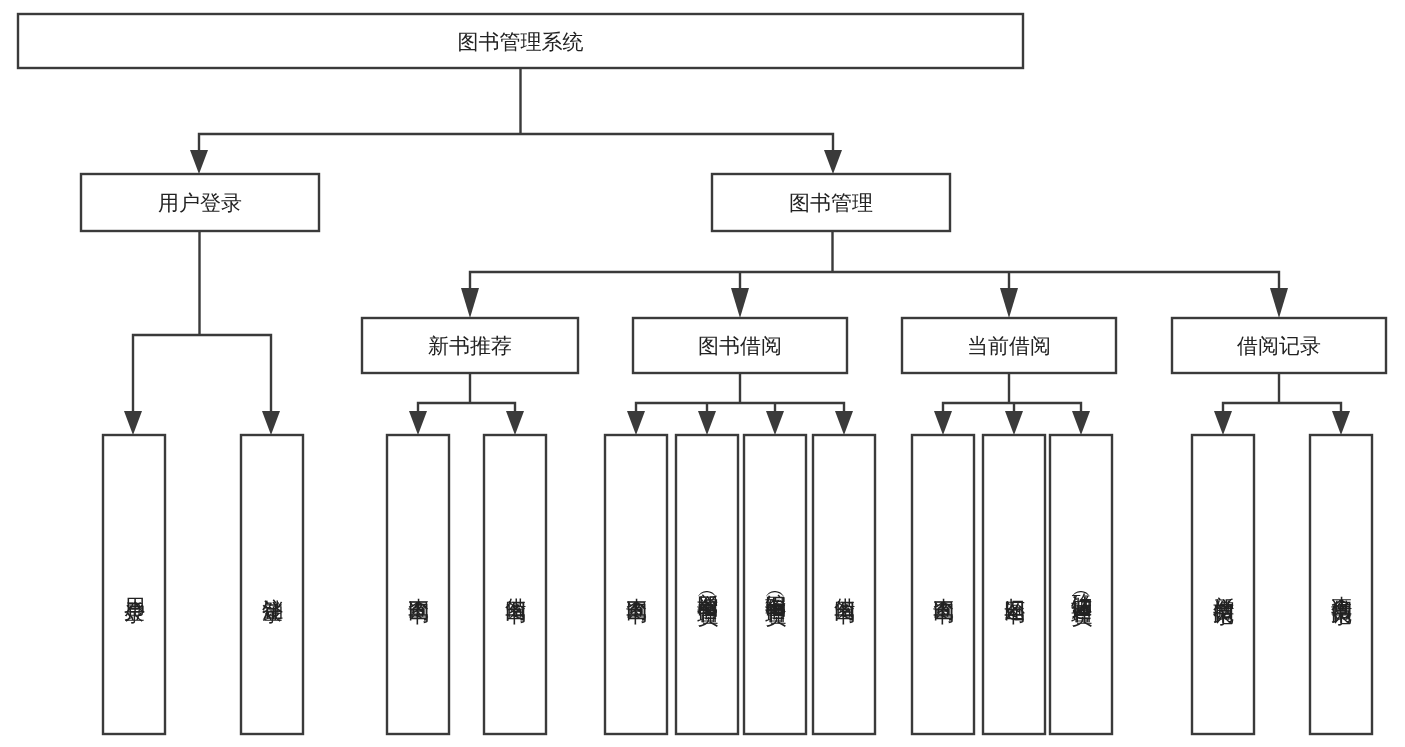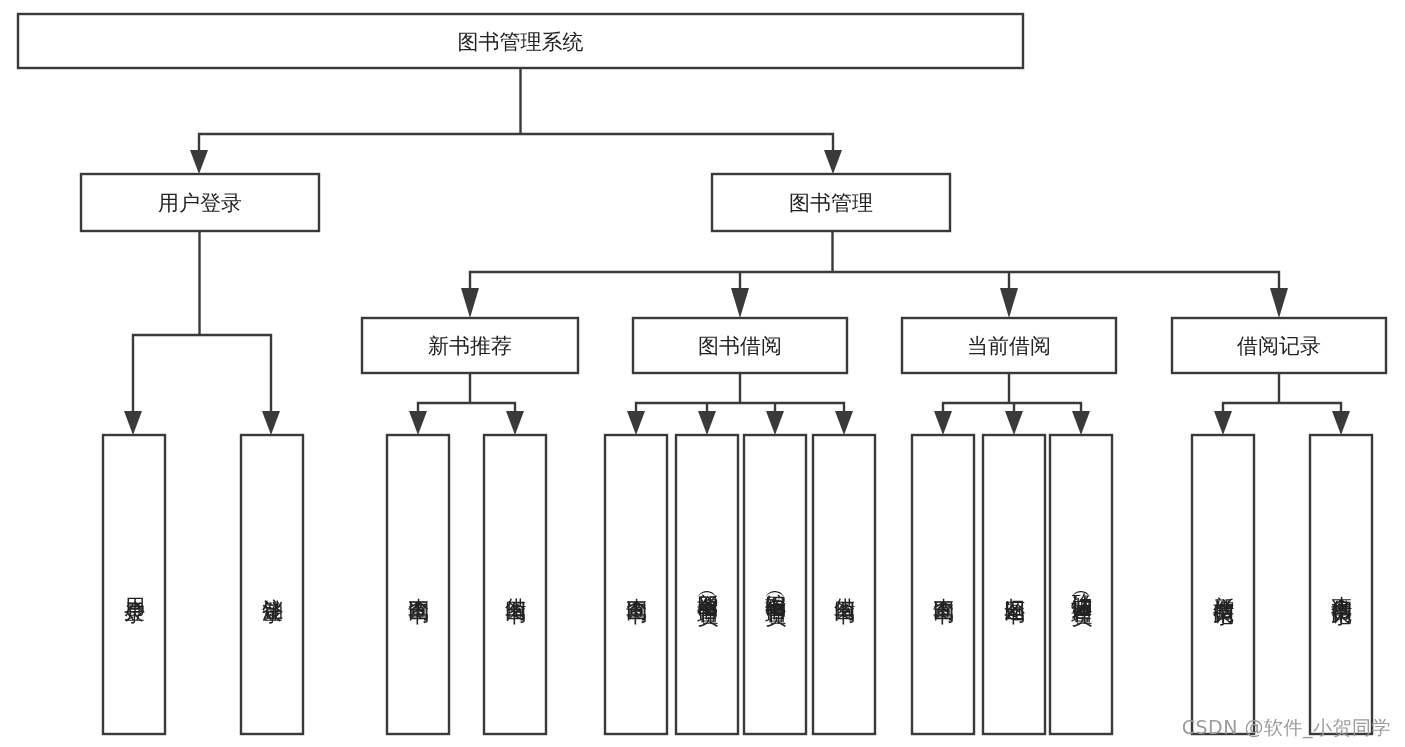--- a/index.html
+++ b/index.html
@@ -214,14 +214,13 @@
         <div class="box-label-v">确认归还（管理员）</div>
       </div>
       <div class="box-label-v-wrap" style="left: 1192px; top: 435px; width: 62px; height: 299px;">
         <div class="box-label-v">新增借阅记录</div>
       </div>
       <div class="box-label-v-wrap" style="left: 1310px; top: 435px; width: 62px; height: 299px;">
         <div class="box-label-v">查询借阅记录</div>
       </div>
     </div>
 
-  <div id="watermark">CSDN @软件_小贺同学</div>
 </div>
 
 </body></html>

